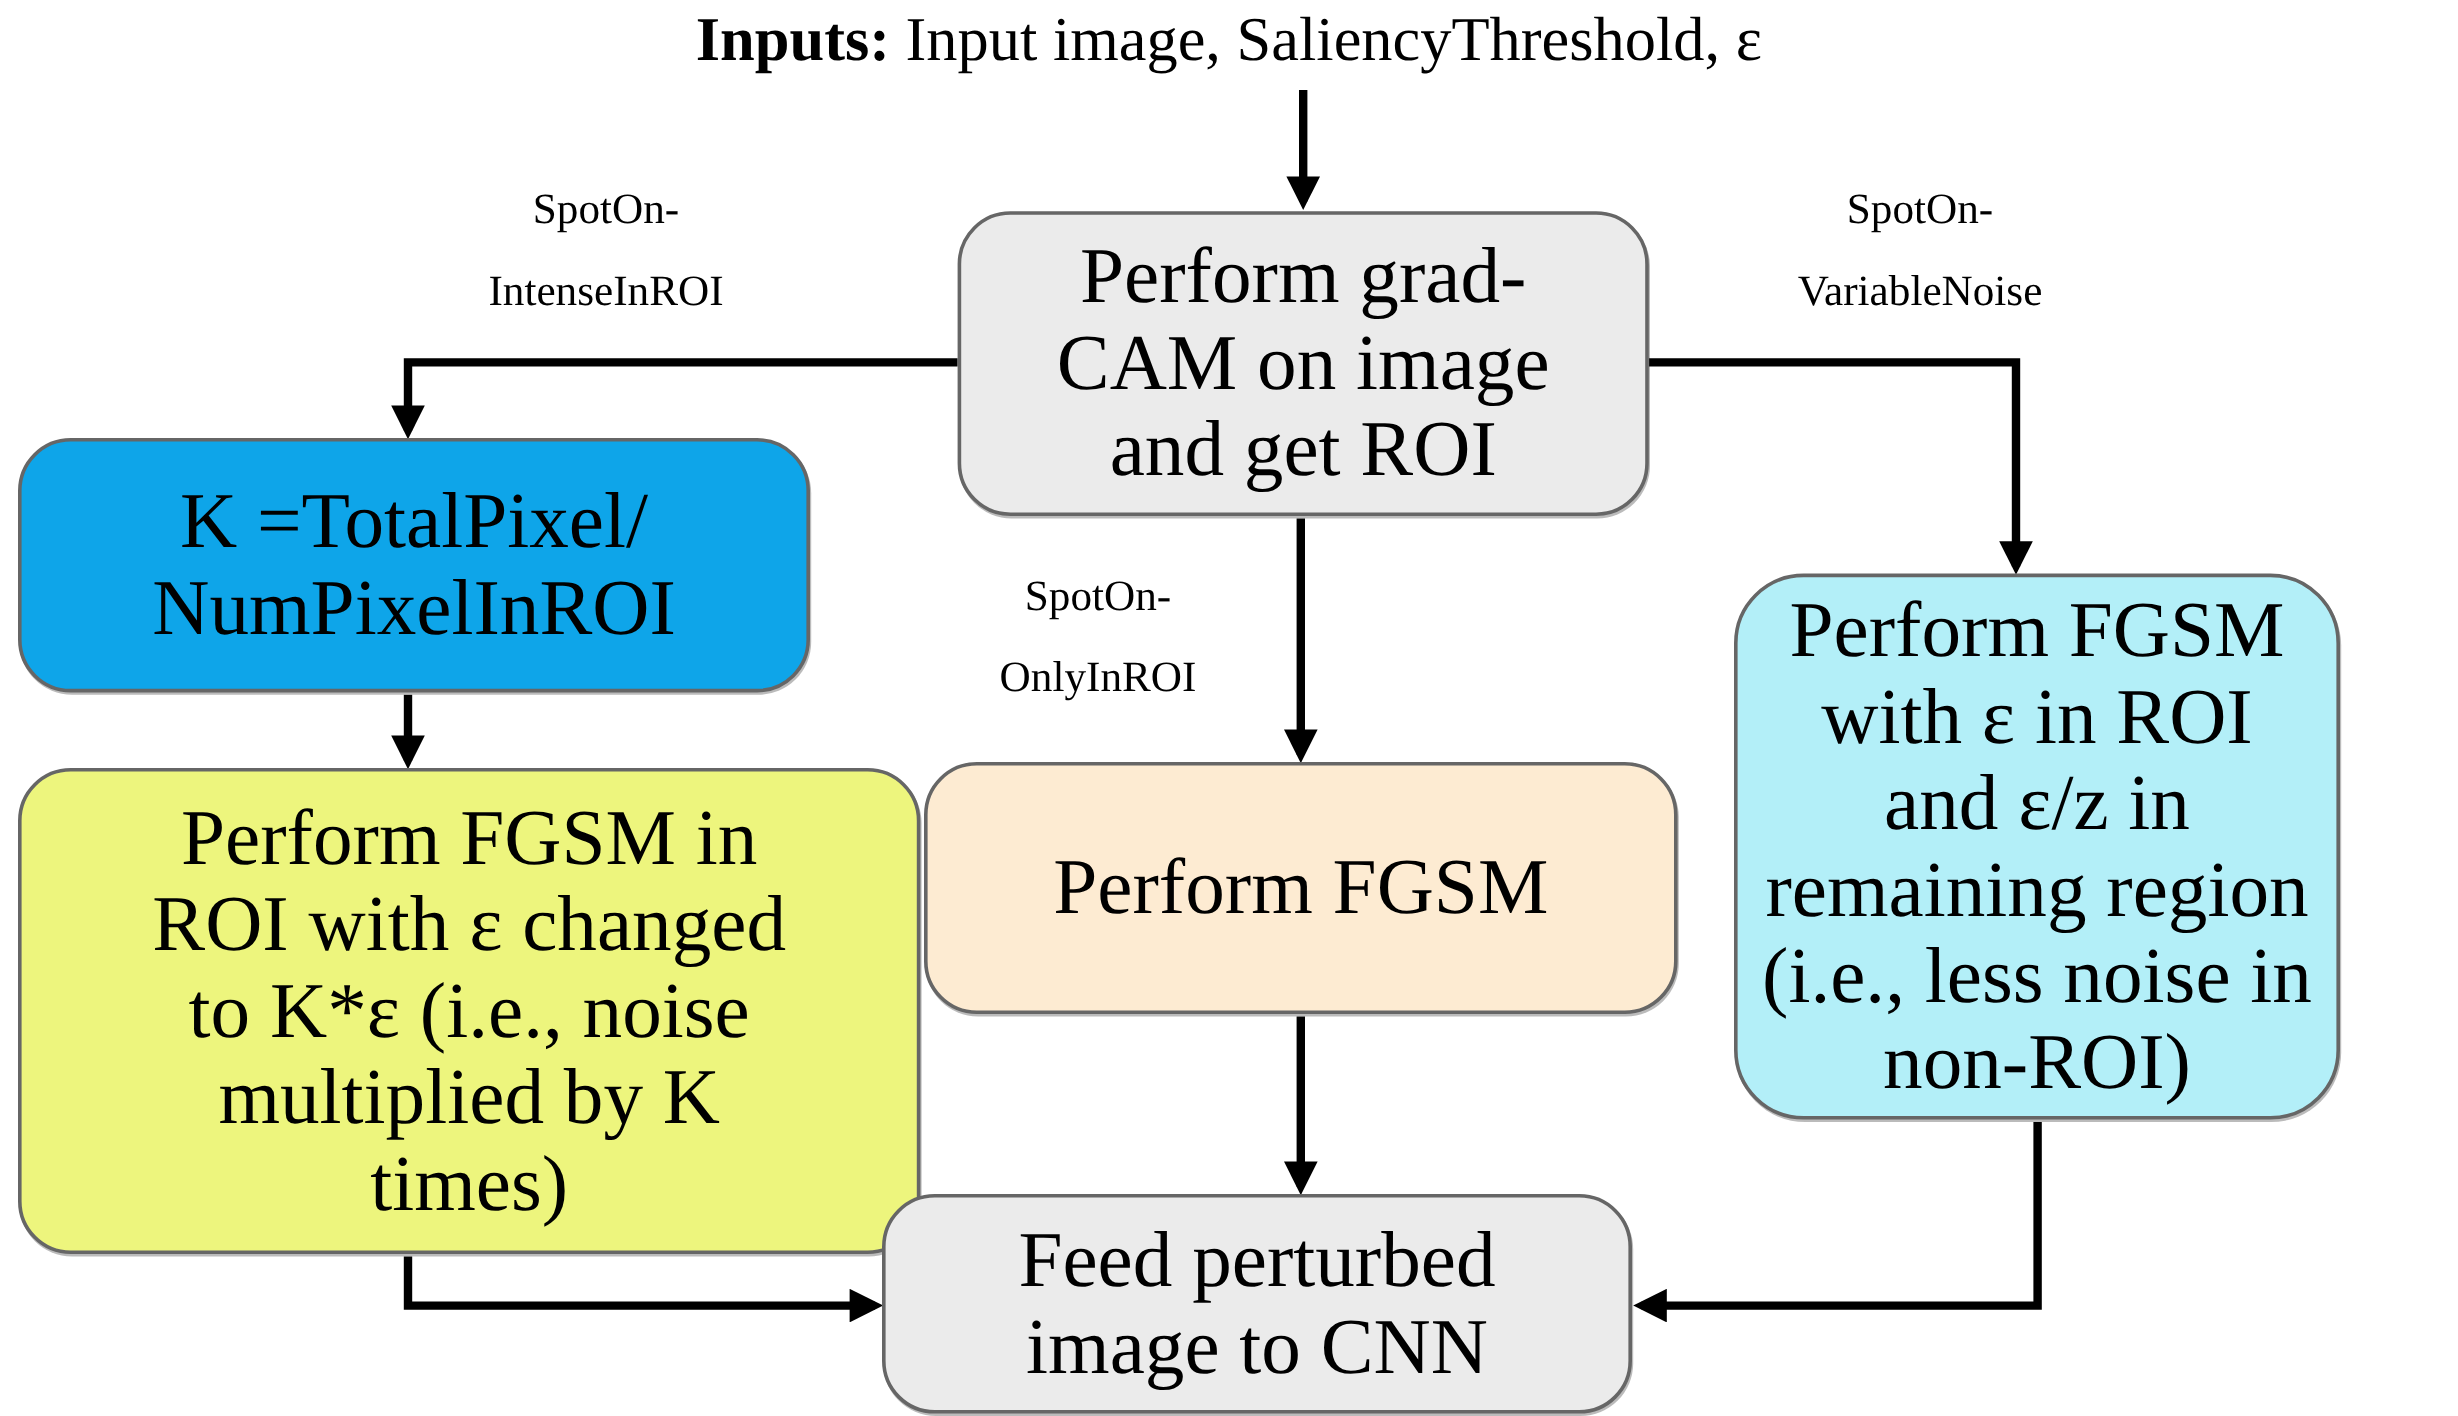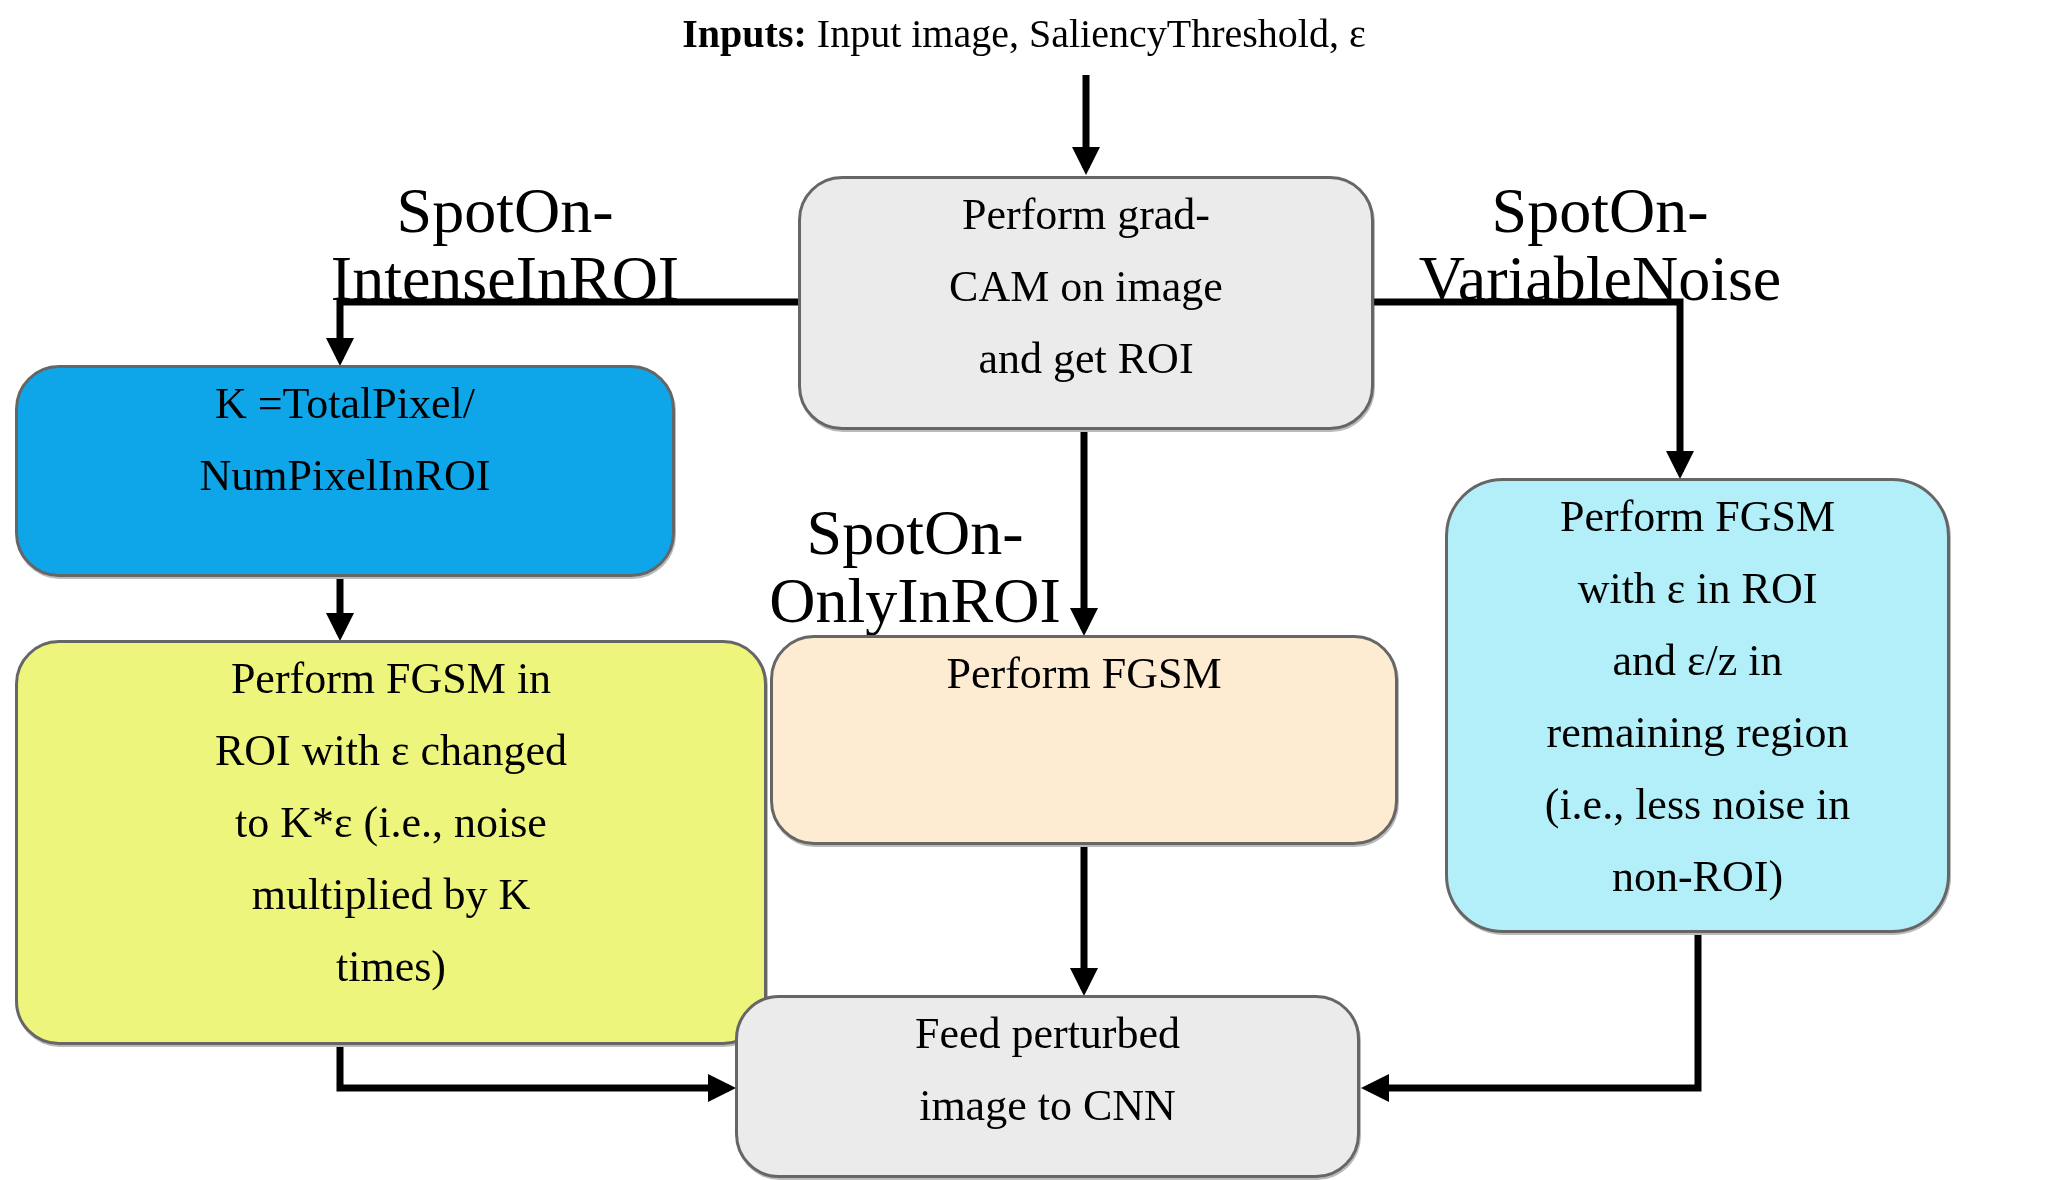--- a/index.html
+++ b/index.html
@@ -9,45 +9,45 @@
     height: 1180px;
     background: #ffffff;
     font-family: "Liberation Serif", "DejaVu Serif", serif;
     color: #000000;
     overflow: hidden;
   }
   #title {
     position: absolute;
     top: 2px; left: 0; width: 2048px;
     text-align: center;
-    font-size: 40px;
+    font-size: 52px;
     line-height: 64px;
     white-space: nowrap;
   }
   #title .bold { font-weight: bold; }
   .flowbox {
     position: absolute;
     border: 3px solid #666666;
     border-radius: 44px;
     display: flex;
     flex-direction: column;
+    justify-content: center;
     align-items: center;
     text-align: center;
-    font-size: 44px;
+    font-size: 66px;
     line-height: 72px;
     box-sizing: border-box;
     box-shadow: 1px 2px 0 rgba(60,60,60,0.35);
   }
   .flowbox .bline { white-space: nowrap; }
   .branch-label {
     position: absolute;
     text-align: center;
-    font-size: 64px;
+    font-size: 36px;
     line-height: 68px;
-    margin-top: 37px;
   }
   .branch-label div { white-space: nowrap; }
   #box-gradcam   { left: 798px;  top: 176px;  width: 576px; height: 254px; }
   #box-compute-k { left: 15px;   top: 365px;  width: 660px; height: 212px; }
   #box-fgsm-intense { left: 15px; top: 640px; width: 752px; height: 405px; }
   #box-fgsm-only { left: 770px;  top: 635px;  width: 628px; height: 210px; }
   #box-fgsm-variable { left: 1445px; top: 478px; width: 505px; height: 455px; border-radius: 58px; }
   #box-feed-cnn  { left: 735px;  top: 995px;  width: 625px; height: 183px; }
   #label-left  { left: 270px;  top: 140px; width: 470px; }
   #label-mid   { left: 740px;  top: 462px; width: 350px; }

